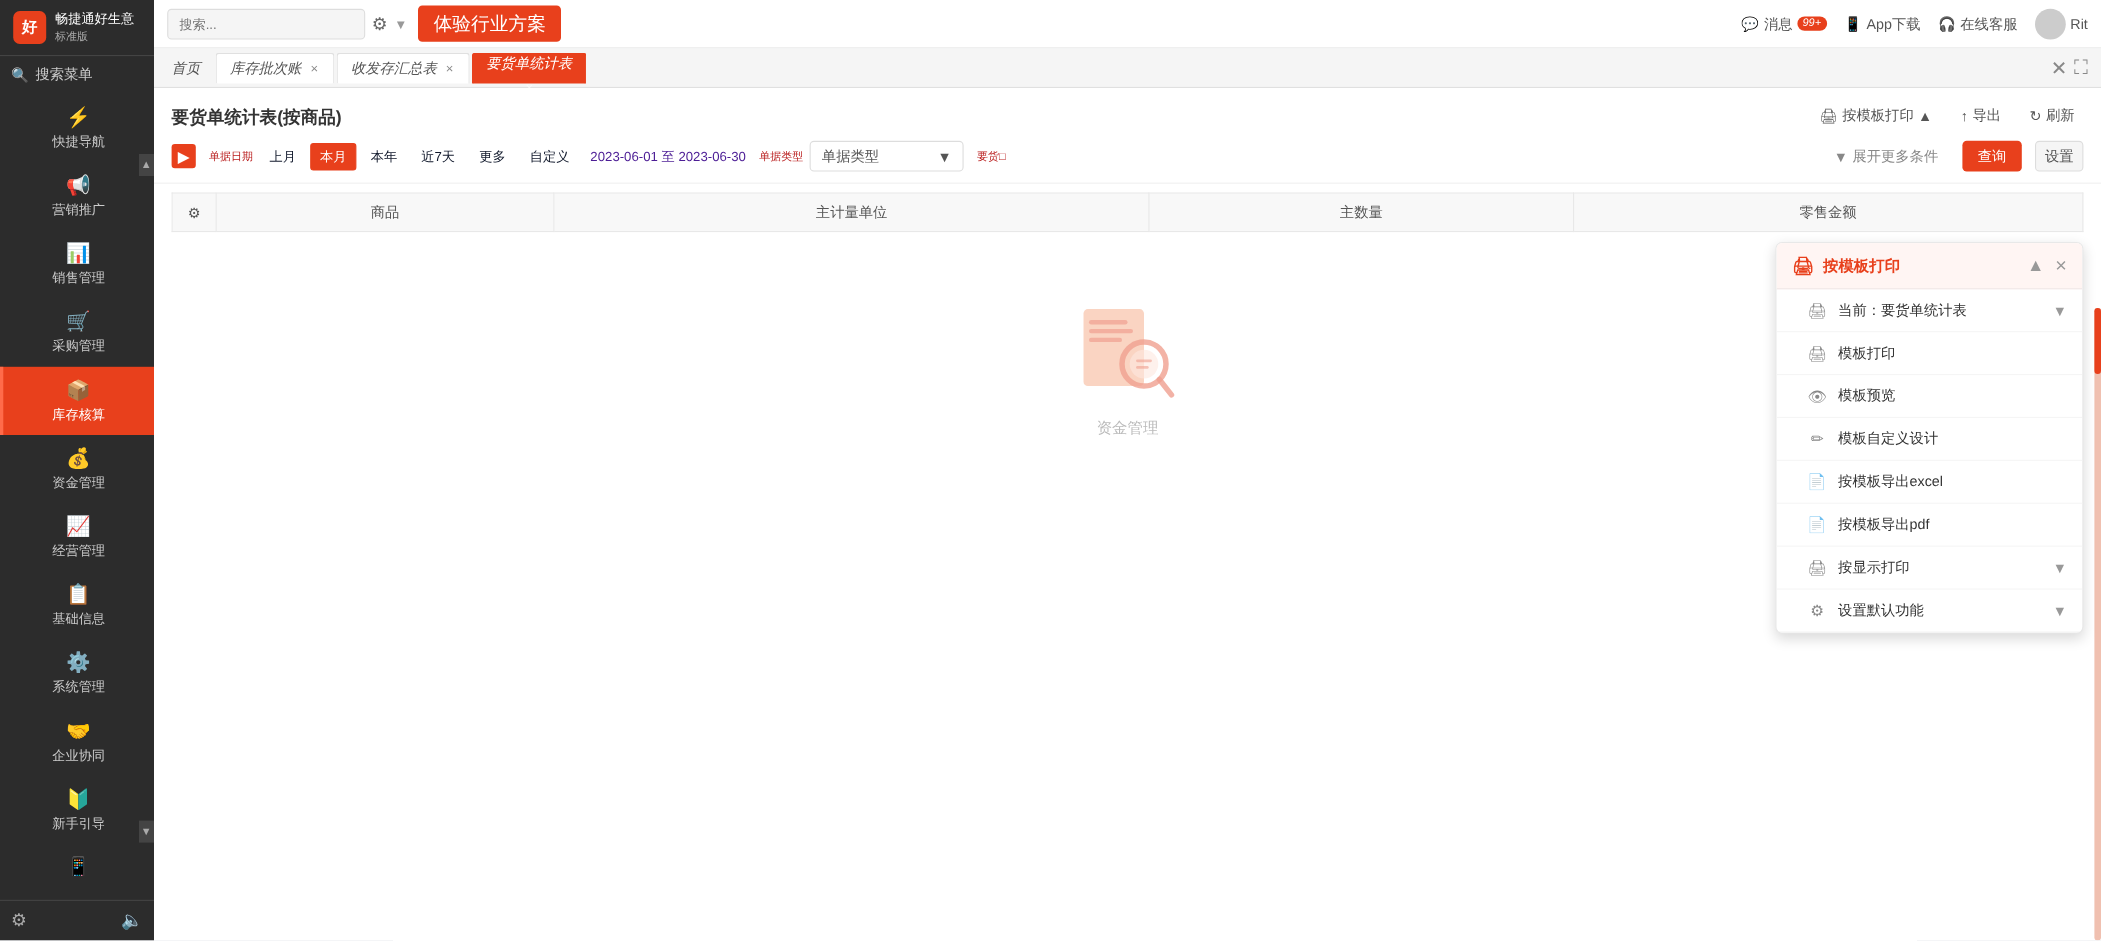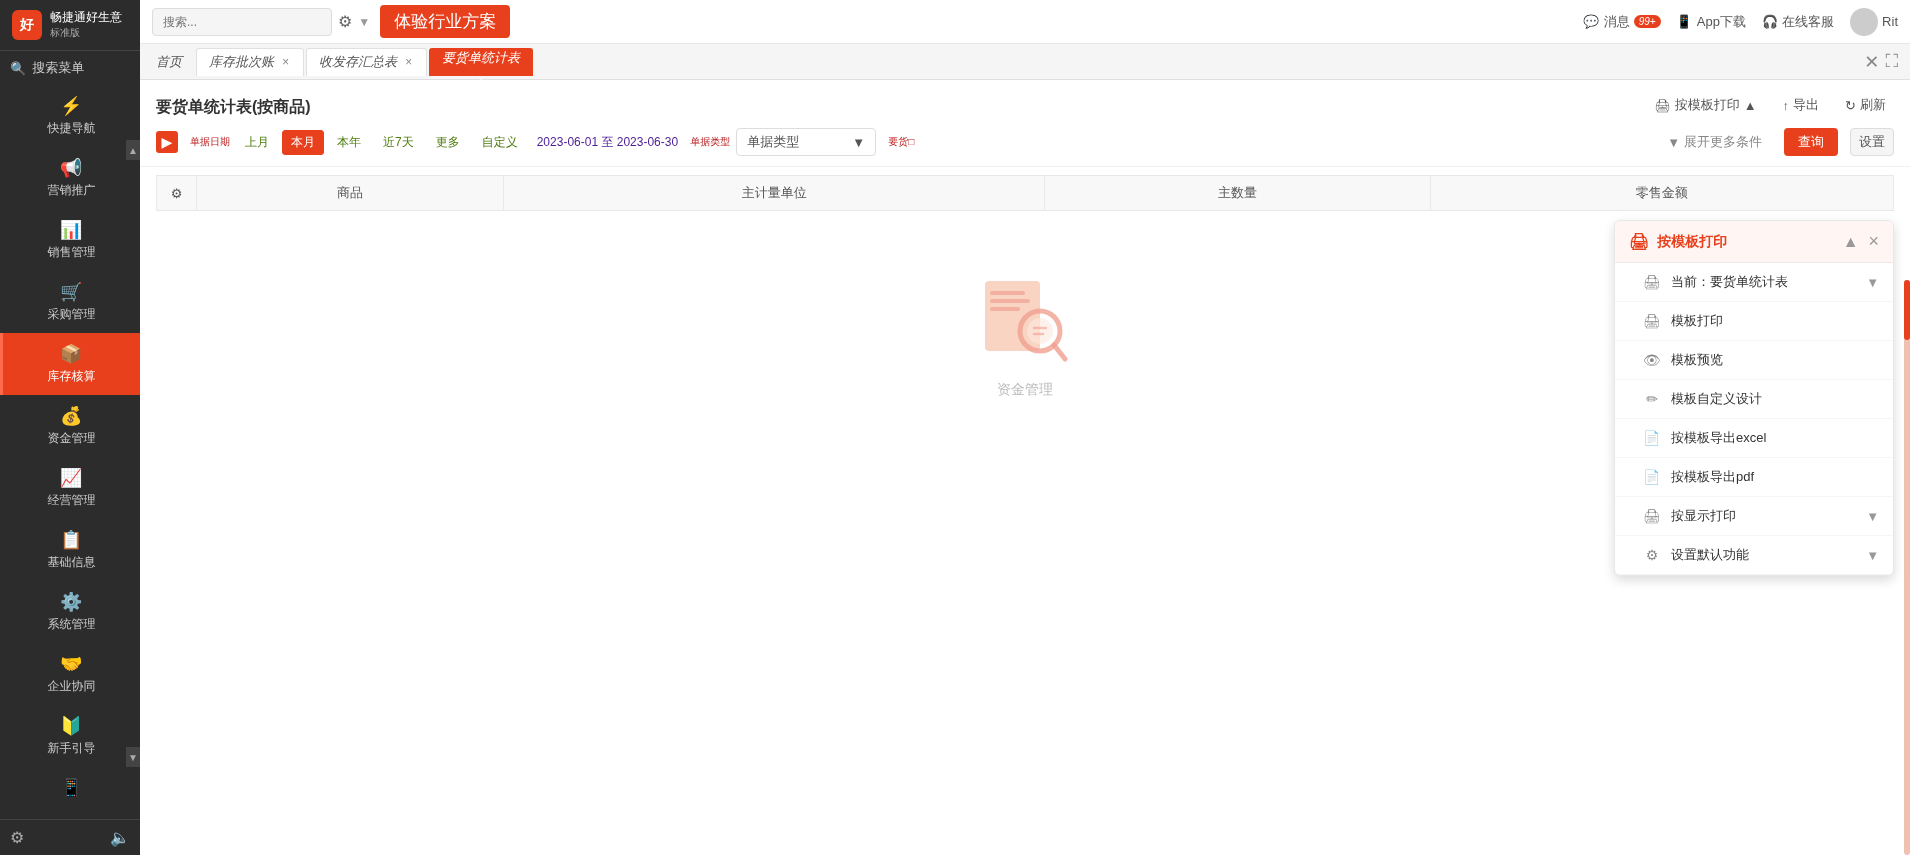--- a/index.html
+++ b/index.html
@@ -285,21 +285,21 @@
       align-items: center;
       gap: 4px;
     }
     .date-quick-btn {
       padding: 3px 8px;
       font-size: 12px;
       border-radius: 3px;
       cursor: pointer;
       background: none;
       border: 1px solid transparent;
-      color: #4d7c0f;
+      color: #0f172a;
     }
     .date-quick-btn.active { background: #e8401c; color: #fff; border-color: #e8401c; }
     .date-range {
       font-size: 12px;
       color: #4c1d95;
       margin-left: 4px;
     }
     .filter-select {
       display: flex;
       align-items: center;

